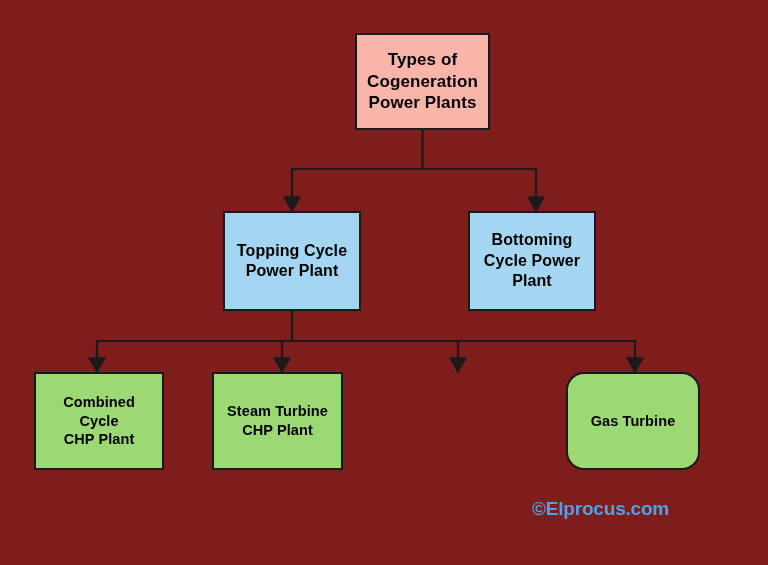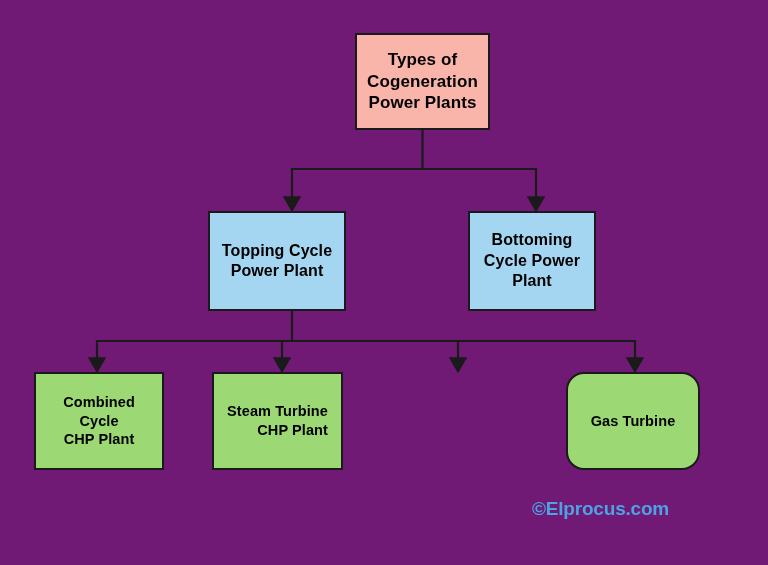--- a/index.html
+++ b/index.html
@@ -58,21 +58,21 @@
     font-size: 19px;
     font-weight: bold;
     color: #4ba3e3;
     letter-spacing: -0.2px;
     white-space: nowrap;
   }
 </style>
 </head>
 <body>
 
-<div id="canvas" style="background: #701a75;">
+<div id="canvas" style="background: #7f1d1d;">
 
   <svg id="connectors" viewBox="0 0 768 565" width="768" height="565" aria-hidden="true">
     <defs>
       <marker id="arrowhead" markerWidth="9" markerHeight="9" refX="1.2" refY="4.2" orient="auto" markerUnits="strokeWidth">
         <path d="M0,0 L0,8.4 L7.2,4.2 z" fill="#1a1a1a"></path>
       </marker>
     </defs>
 
     <path d="M422.5,130 L422.5,169" stroke="#1a1a1a" stroke-width="2.2" fill="none"></path>
 
@@ -88,31 +88,31 @@
     <path d="M97,340 L97,360" stroke="#1a1a1a" stroke-width="2.2" fill="none" marker-end="url(#arrowhead)"></path>
     <path d="M282,340 L282,360" stroke="#1a1a1a" stroke-width="2.2" fill="none" marker-end="url(#arrowhead)"></path>
     <path d="M458,340 L458,360" stroke="#1a1a1a" stroke-width="2.2" fill="none" marker-end="url(#arrowhead)"></path>
     <path d="M635,340 L635,360" stroke="#1a1a1a" stroke-width="2.2" fill="none" marker-end="url(#arrowhead)"></path>
   </svg>
 
   <div class="node node-root" style="left: 355px; top: 33px; width: 135px; height: 97px; background: rgb(250, 181, 170);">Types of
 Cogeneration
 Power Plants</div>
 
-  <div class="node node-mid" style="left: 208px; top: 211px; width: 138px; height: 100px; background: rgb(165, 214, 241);">Topping Cycle
+  <div class="node node-mid" style="left: 223px; top: 211px; width: 138px; height: 100px; background: rgb(165, 214, 241);">Topping Cycle
 Power Plant</div>
 
   <div class="node node-mid" style="left: 468px; top: 211px; width: 128px; height: 100px; background: rgb(165, 214, 241);">Bottoming
 Cycle Power
 Plant</div>
 
   <div class="node node-leaf" style="left: 34px; top: 372px; width: 130px; height: 98px; background: rgb(156, 216, 115);">Combined Cycle
 CHP Plant</div>
 
-  <div class="node node-leaf" style="left: 212px; top: 372px; width: 131px; height: 98px; background: rgb(156, 216, 115); text-align: right;">Steam Turbine
+  <div class="node node-leaf" style="left: 212px; top: 372px; width: 131px; height: 98px; background: rgb(156, 216, 115);">Steam Turbine
 CHP Plant</div>
 
 
   <div class="node node-leaf" style="left: 566px; top: 372px; width: 134px; height: 98px; background: rgb(156, 216, 115); border-radius: 18px;">Gas Turbine</div>
 
   <div class="watermark" style="left: 532px; top: 498px; color: rgb(75, 163, 227);">©Elprocus.com</div>
 
 </div>
 
 </body></html>

